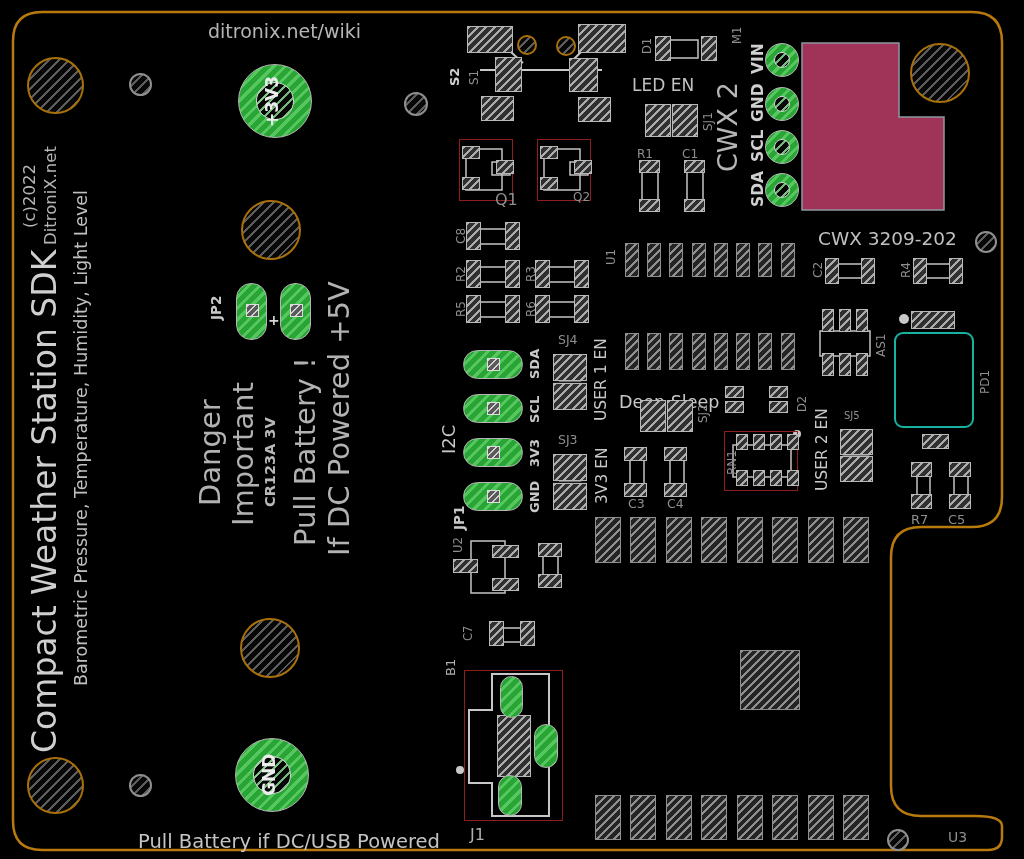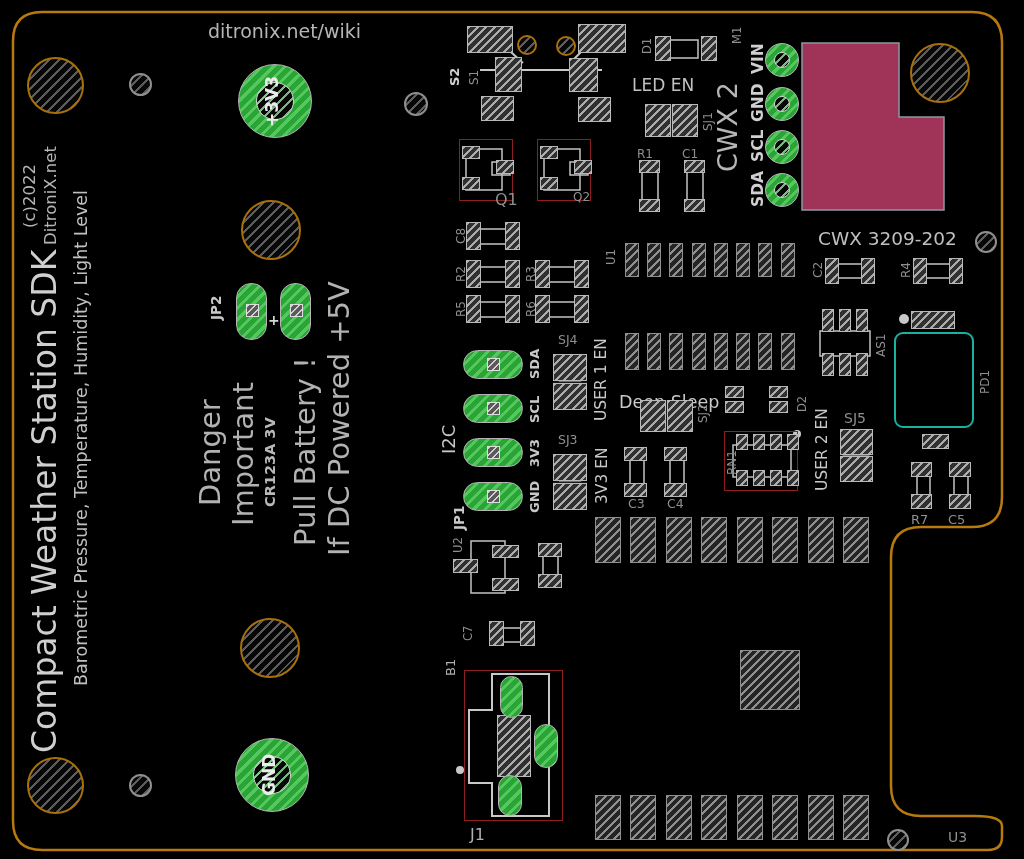--- a/index.html
+++ b/index.html
@@ -114,20 +114,21 @@
   <span class="gpad ring" style="left:238px;top:64px;width:74px;height:74px;border-radius:50%"></span>
   <span class="hole" style="left:256px;top:82px;width:38px;height:38px;border:1.5px solid #cfcfcf"></span>
   <span class="vtext bold" style="left:262px;top:68px;height:66px;font-size:17px;color:#ececec">+3V3</span>
 
   <span class="gpad ring" style="left:235px;top:738px;width:74px;height:74px;border-radius:50%"></span>
   <span class="hole" style="left:253px;top:756px;width:38px;height:38px;border:1.5px solid #cfcfcf"></span>
   <span class="vtext bold" style="left:259px;top:744px;height:62px;font-size:17px;color:#ececec">GND</span>
 
   <span class="htext" style="left:208px;top:20px;font-size:19px;color:#b5b5b5">ditronix.net/wiki</span>
   <span class="htext" style="left:818px;top:228px;font-size:18.5px;color:#c0c0c0">CWX 3209-202</span>
+  <span class="htext" style="left:138px;top:830px;font-size:19.5px;color:#c4c4c4">Pull Battery if DC/USB Powered</span>
 
   <span class="vtext" style="left:25px;top:275px;height:452px;font-size:33px;color:#cfcfcf">Compact Weather Station SDK</span>
   <span class="vtext" style="left:71px;top:186px;height:505px;font-size:17.5px;color:#c0c0c0">Barometric Pressure, Temperature, Humidity, Light Level</span>
   <span class="vtext" style="left:20px;top:160px;height:72px;font-size:16.5px;color:#b5b5b5">(c)2022</span>
   <span class="vtext" style="left:41px;top:146px;height:100px;font-size:16.5px;color:#b5b5b5">DitroniX.net</span>
 
   <span class="vtext" style="left:193px;top:400px;height:106px;font-size:29px;color:#b2b2b2">Danger</span>
   <span class="vtext" style="left:226px;top:386px;height:136px;font-size:29px;color:#b2b2b2">Important</span>
   <span class="vtext bold" style="left:262px;top:413px;height:98px;font-size:14.5px;color:#b8b8b8">CR123A 3V</span>
   <span class="vtext" style="left:288px;top:357px;height:190px;font-size:29px;color:#b2b2b2">Pull Battery !</span>
@@ -292,21 +293,21 @@
   <span class="vtext ref" style="left:725px;top:446px;height:34px;font-size:12px">RN1</span>
   <span class="pad" style="left:736px;top:434px;width:12px;height:16px"></span>
   <span class="pad" style="left:753px;top:434px;width:12px;height:16px"></span>
   <span class="pad" style="left:770px;top:434px;width:12px;height:16px"></span>
   <span class="pad" style="left:787px;top:434px;width:12px;height:16px"></span>
   <span class="pad" style="left:736px;top:470px;width:12px;height:16px"></span>
   <span class="pad" style="left:753px;top:470px;width:12px;height:16px"></span>
   <span class="pad" style="left:770px;top:470px;width:12px;height:16px"></span>
   <span class="pad" style="left:787px;top:470px;width:12px;height:16px"></span>
   <span class="vtext" style="left:813px;top:398px;height:104px;font-size:15.5px">USER 2 EN</span>
-  <span class="htext ref" style="left:844px;top:410px;font-size:14px">SJ5</span>
+  <span class="htext ref" style="left:844px;top:410px;font-size:10px">SJ5</span>
   <span class="pad" style="left:840px;top:429px;width:33px;height:26px"></span>
   <span class="pad" style="left:840px;top:456px;width:33px;height:26px"></span>
 
   <span class="vtext ref" style="left:451px;top:533px;height:24px;font-size:11.5px">U2</span>
   <span class="pad" style="left:453px;top:559px;width:25px;height:14px"></span>
   <span class="pad" style="left:492px;top:545px;width:27px;height:13px"></span>
   <span class="pad" style="left:492px;top:578px;width:27px;height:13px"></span>
   <span class="htext ref" style="left:539px;top:542px;font-size:12px">C6</span>
   <span class="pad" style="left:538px;top:543px;width:24px;height:14px"></span>
   <span class="pad" style="left:538px;top:574px;width:24px;height:14px"></span>

